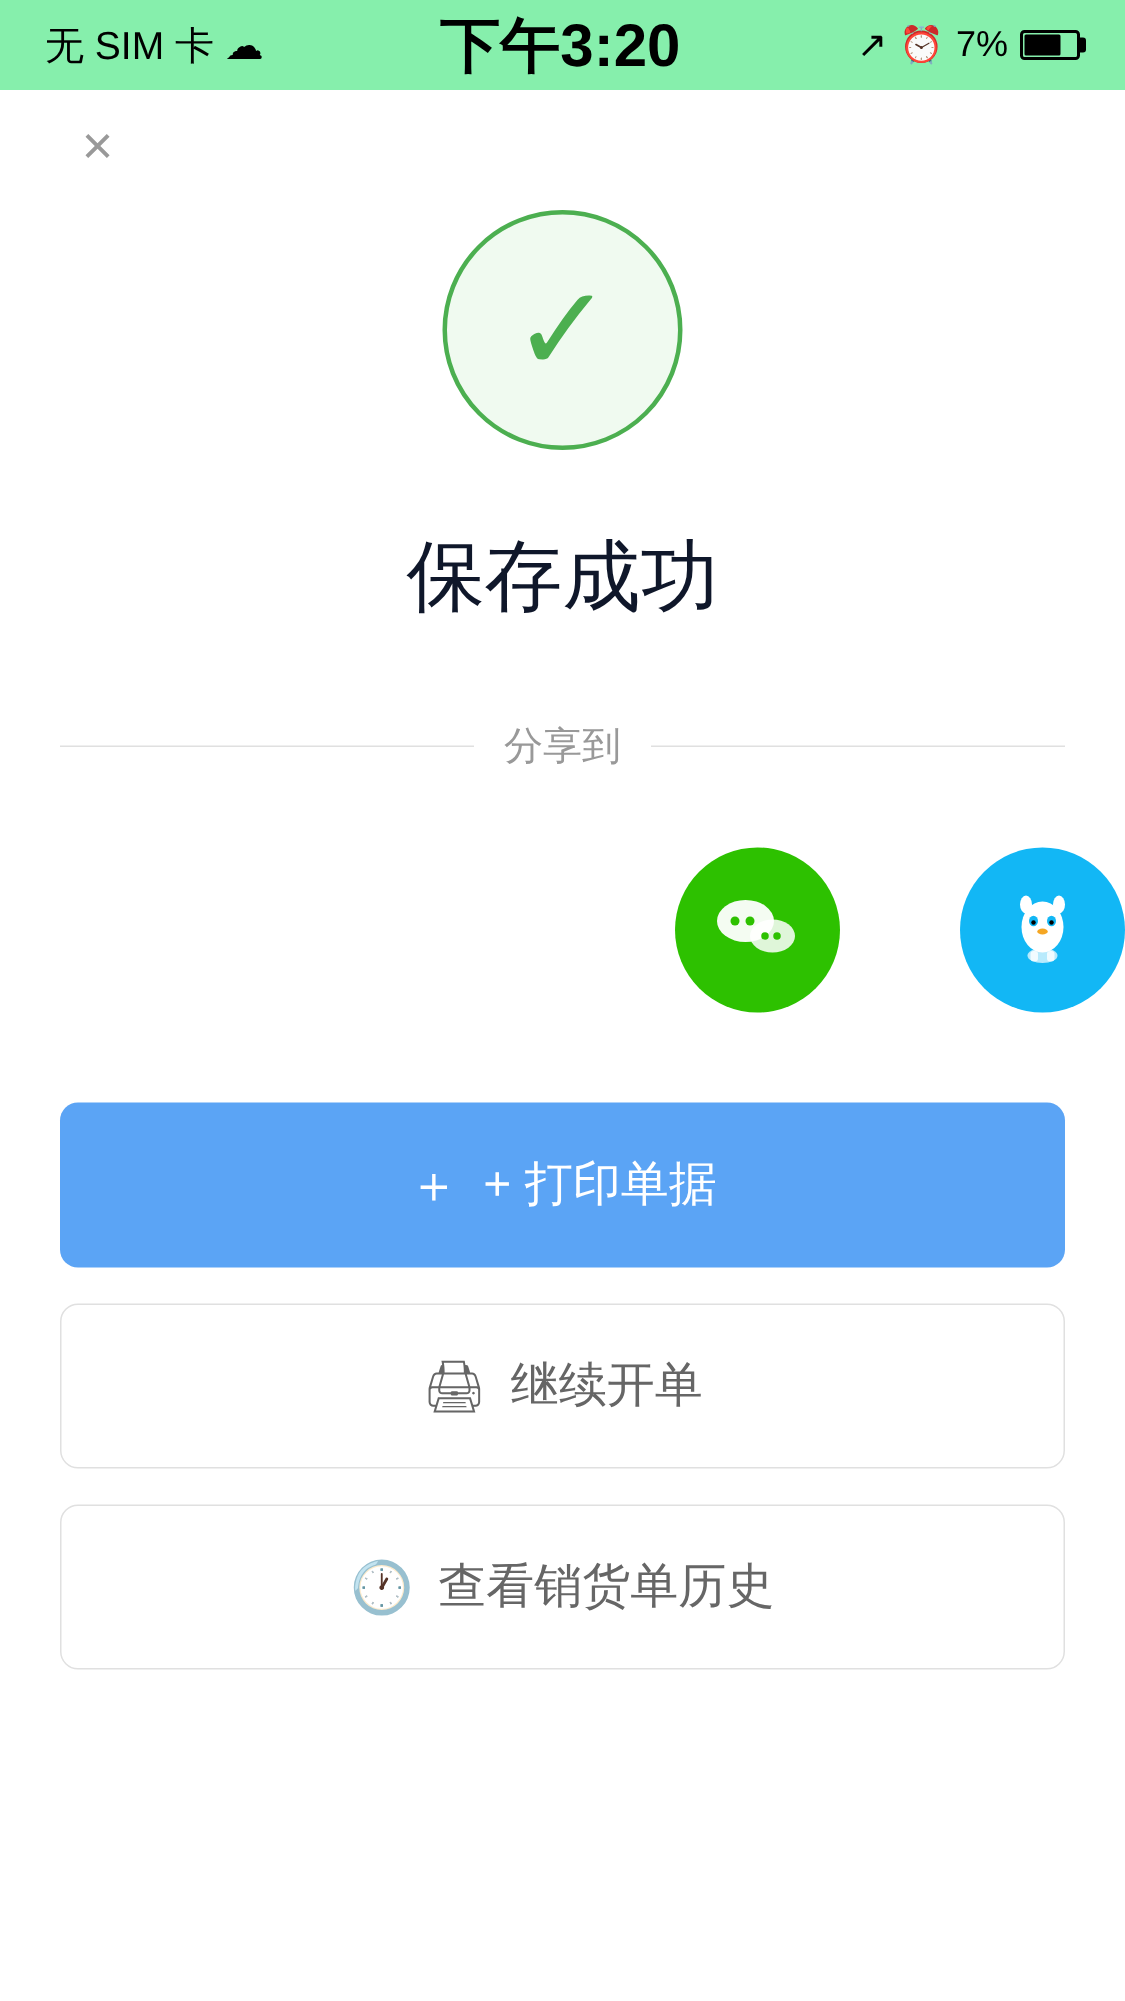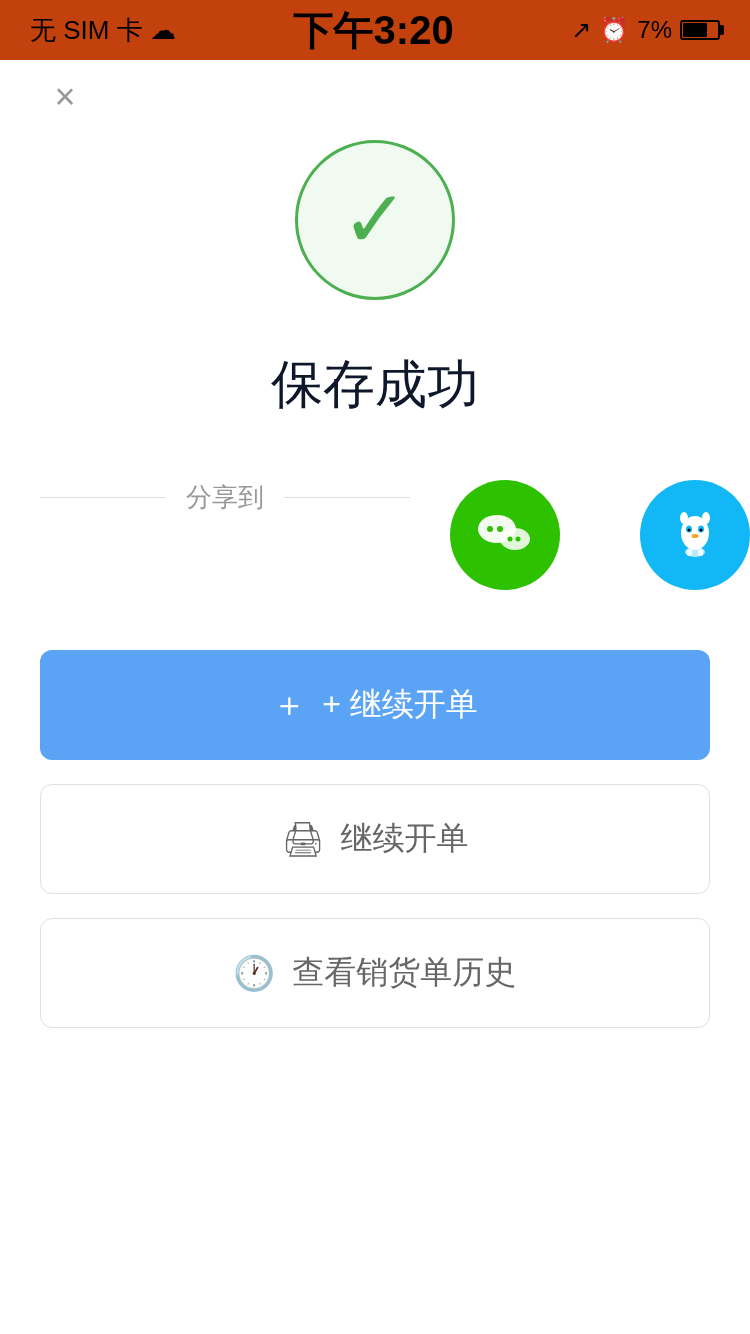--- a/index.html
+++ b/index.html
@@ -14,21 +14,21 @@
     }
 
     
     .status-bar {
       width: 100%;
       height: 60px;
       display: flex;
       align-items: center;
       justify-content: space-between;
       padding: 0 30px;
-      background: #c2410c;
+      background: #86efac;
     }
     .status-left {
       font-size: 26px;
       color: #000;
       display: flex;
       align-items: center;
       gap: 10px;
     }
     .status-center {
       font-size: 40px;
@@ -120,22 +120,22 @@
       font-weight: 400;
       color: #0f172a;
       margin-bottom: 60px;
     }
 
     
     .share-section {
       width: 100%;
       position: relative;
       display: flex;
-      flex-direction: row;
-      align-items: flex-start;
+      flex-direction: column;
+      align-items: flex-end;
       margin-bottom: 60px;
     }
     .share-divider {
       width: 100%;
       display: flex;
       align-items: center;
       margin-bottom: 50px;
       padding: 0 40px;
     }
     .divider-line {
@@ -286,21 +286,21 @@
           <rect x="33" y="44" width="5" height="7" rx="2" fill="white" opacity="0.8"></rect>
         </svg>
       </div>
     </div>
   </div>
 
   <div class="actions">
 
     <button class="action-btn btn-primary">
       <span class="btn-icon">＋</span>
-      <span>+ 继续开单</span>
+      <span>+ 打印单据</span>
     </button>
 
     <button class="action-btn btn-secondary">
       <span class="btn-icon">🖨</span>
       <span>继续开单</span>
     </button>
 
     <button class="action-btn btn-secondary">
       <span class="btn-icon">🕐</span>
       <span>查看销货单历史</span>

